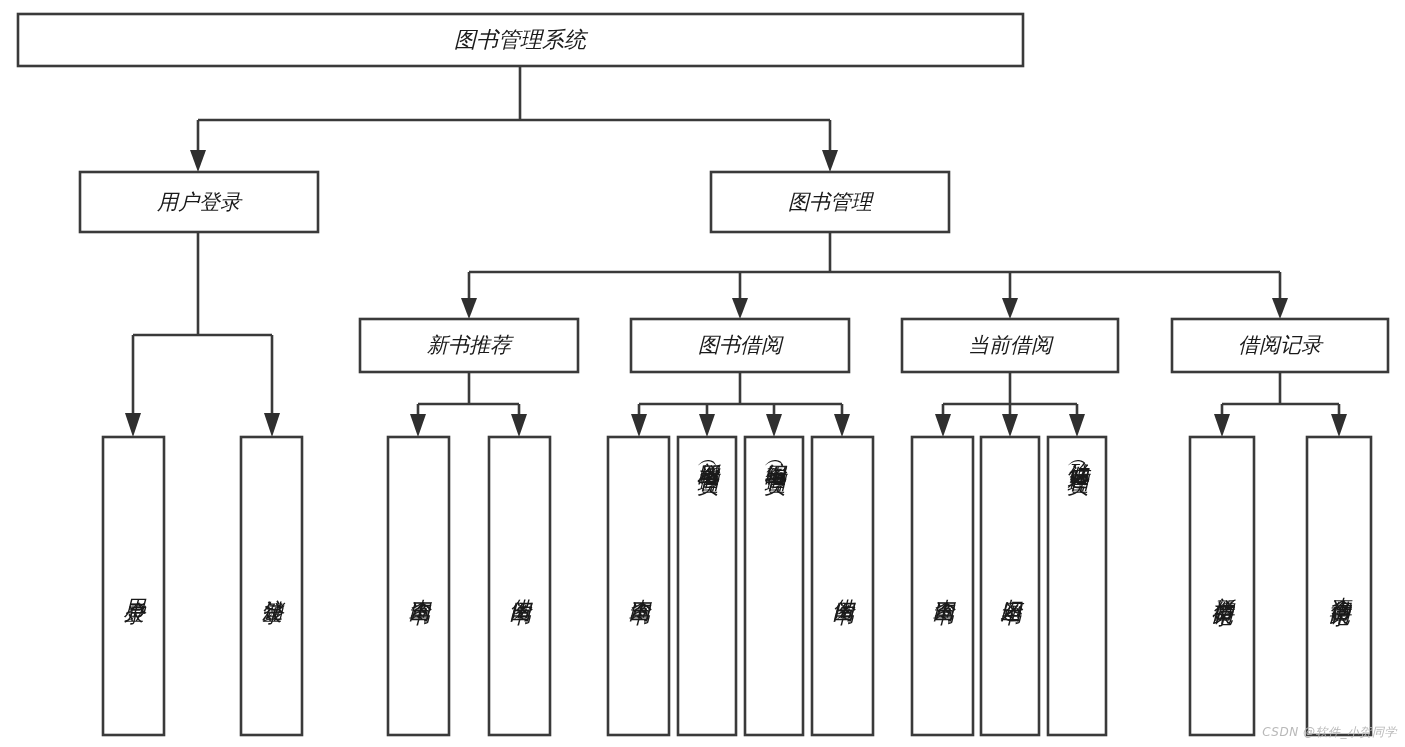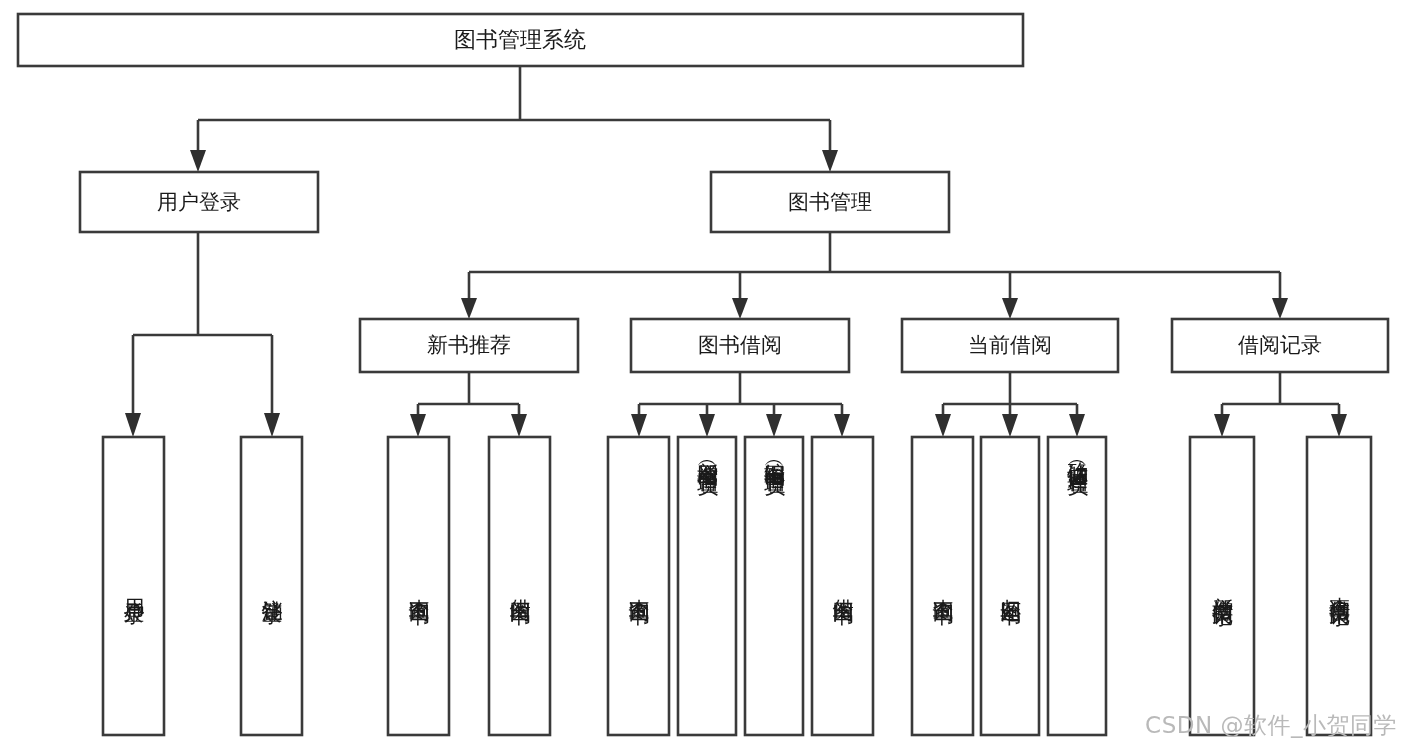--- a/index.html
+++ b/index.html
@@ -9,20 +9,21 @@
   }
   body {
     font-family: "DejaVu Sans", "Liberation Sans", sans-serif;
   }
   #diagram-root {
     position: relative;
     width: 1405px;
     height: 747px;
     background: #ffffff;
     overflow: hidden;
+    font-style: italic;
   }
   svg.diagram-canvas {
     position: absolute;
     left: 0;
     top: 0;
     width: 1405px;
     height: 747px;
   }
   .node-box {
     fill: #ffffff;
@@ -69,21 +70,21 @@
     line-height: 1.12;
     letter-spacing: 2px;
     color: #1a1a1a;
     white-space: nowrap;
   }
   .watermark {
     position: absolute;
     right: 8px;
     bottom: 6px;
     font-family: "DejaVu Sans", "Liberation Sans", sans-serif;
-    font-size: 23px;
+    font-size: 12px;
     color: #b9b9b9;
     letter-spacing: 0.5px;
     white-space: nowrap;
   }
 </style>
 </head>
 <body>
 
 <div id="diagram-root">
 

